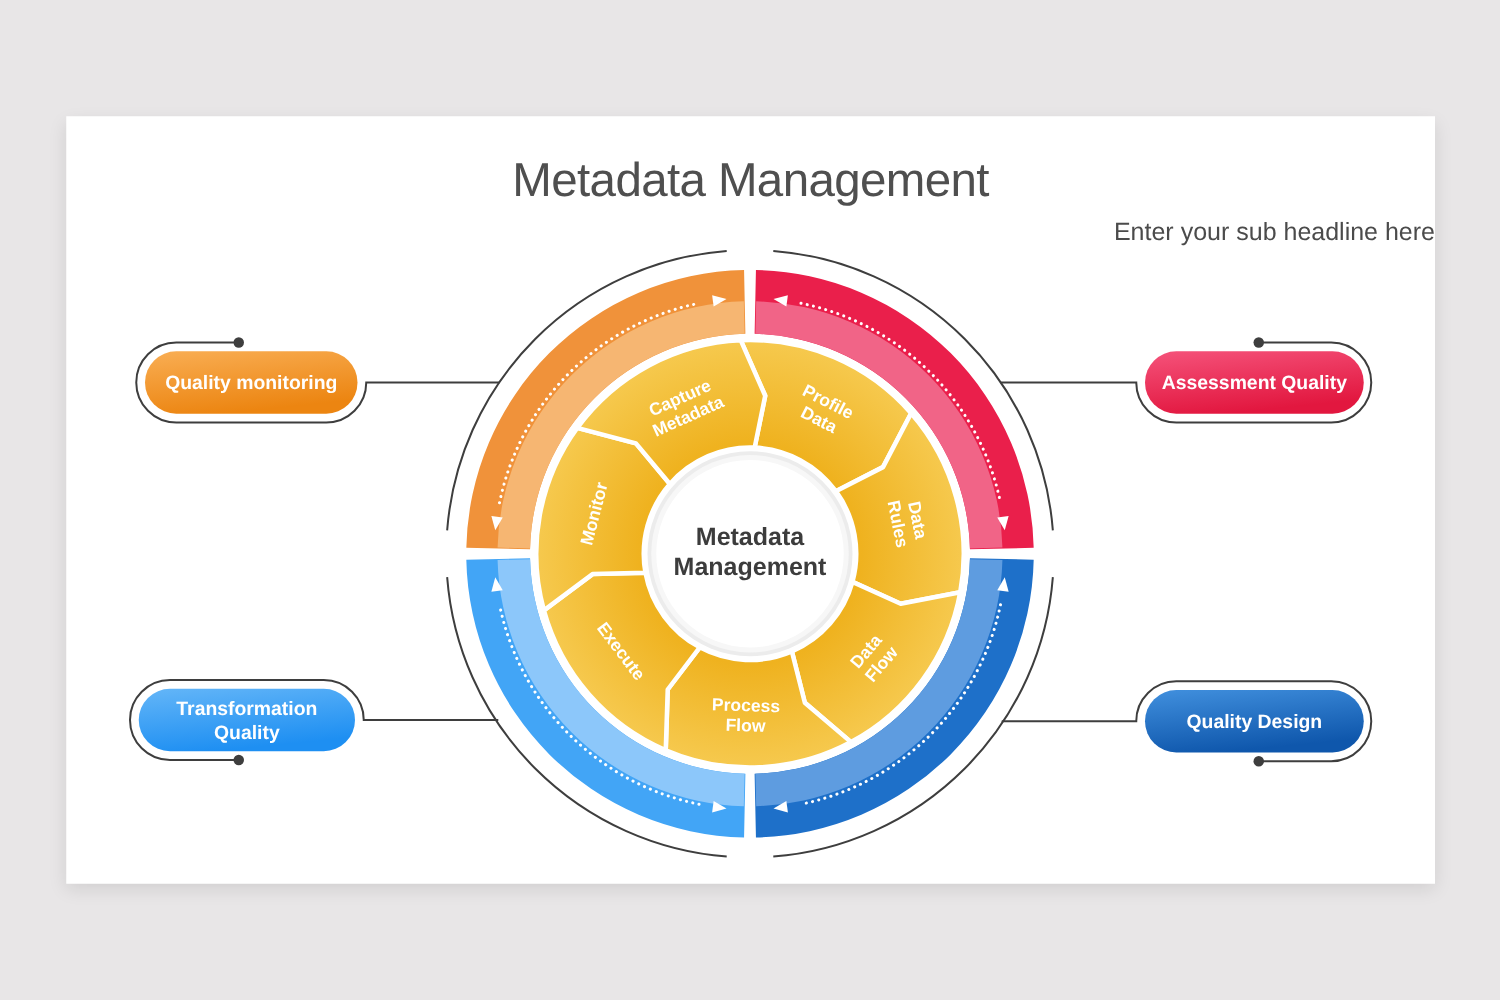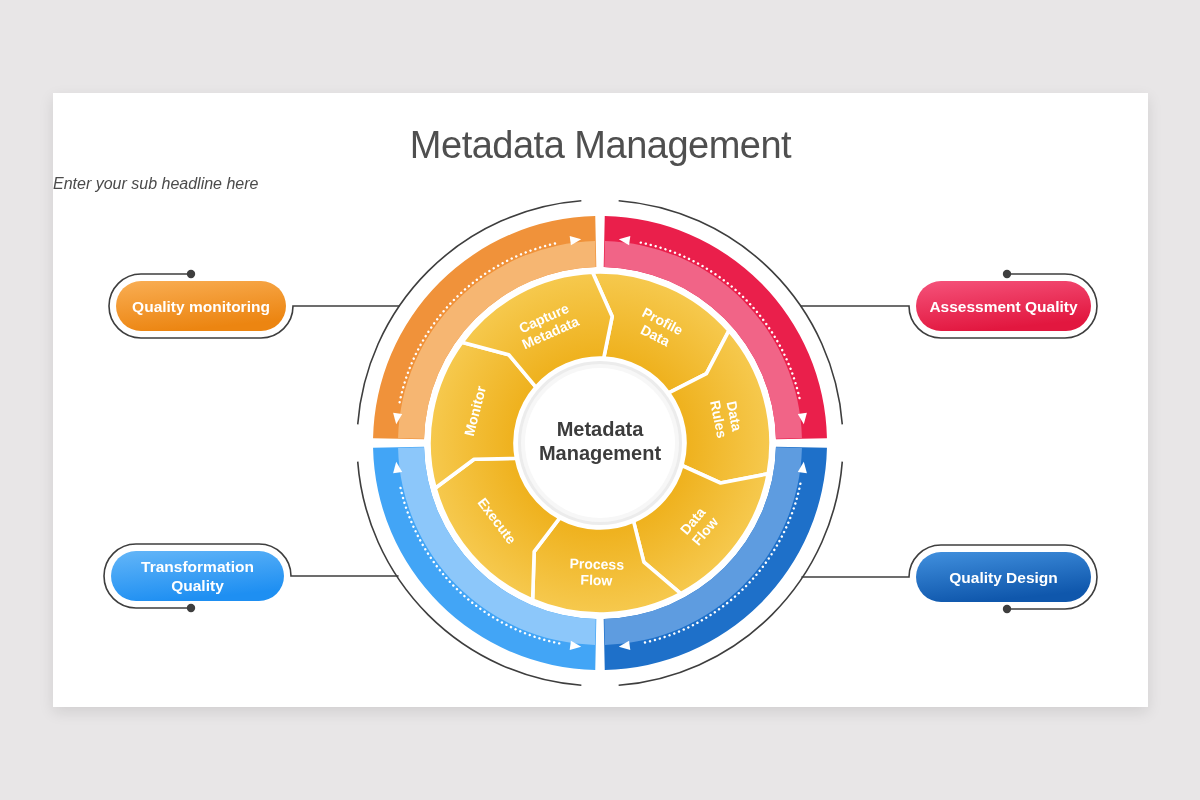--- a/index.html
+++ b/index.html
@@ -10,22 +10,22 @@
   }
   .slide{
     position:absolute;left:53px;top:93px;width:1095px;height:614px;
     background:#ffffff;box-shadow:0 5px 14px rgba(0,0,0,0.10);
   }
   .title{
     position:absolute;left:0;right:0;top:31px;text-align:center;
     font-size:38px;letter-spacing:-0.5px;color:#4f4f4f;font-weight:400;
   }
   .subtitle{
-    position:absolute;left:0;right:0;top:82px;text-align:left;
-    font-size:16px;color:#4b4b4b;font-weight:400;font-style:italic;
+    position:absolute;left:0;right:0;top:82px;text-align:right;
+    font-size:20px;color:#4b4b4b;font-weight:400;
   }
   svg{position:absolute;left:0;top:0;}
   svg text{font-family:"Liberation Sans",sans-serif;}
 </style>
 </head>
 <body>
 
 <div class="slide">
   <div class="title">Metadata Management</div>
   <div class="subtitle">Enter your sub headline here</div>

